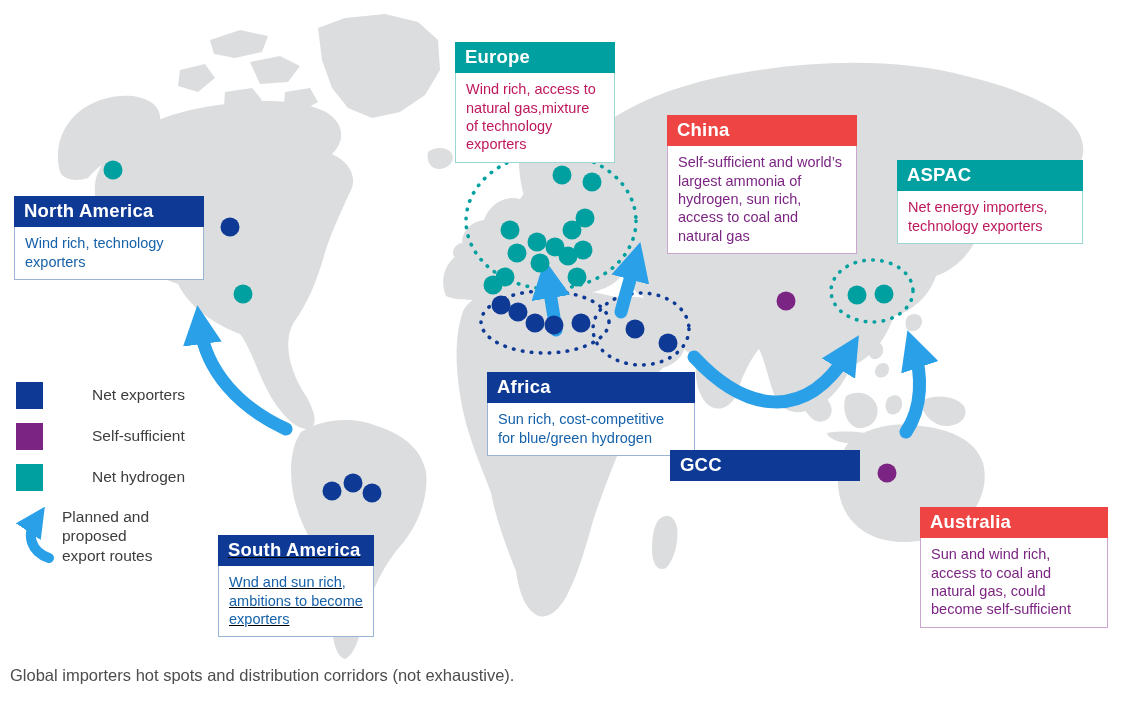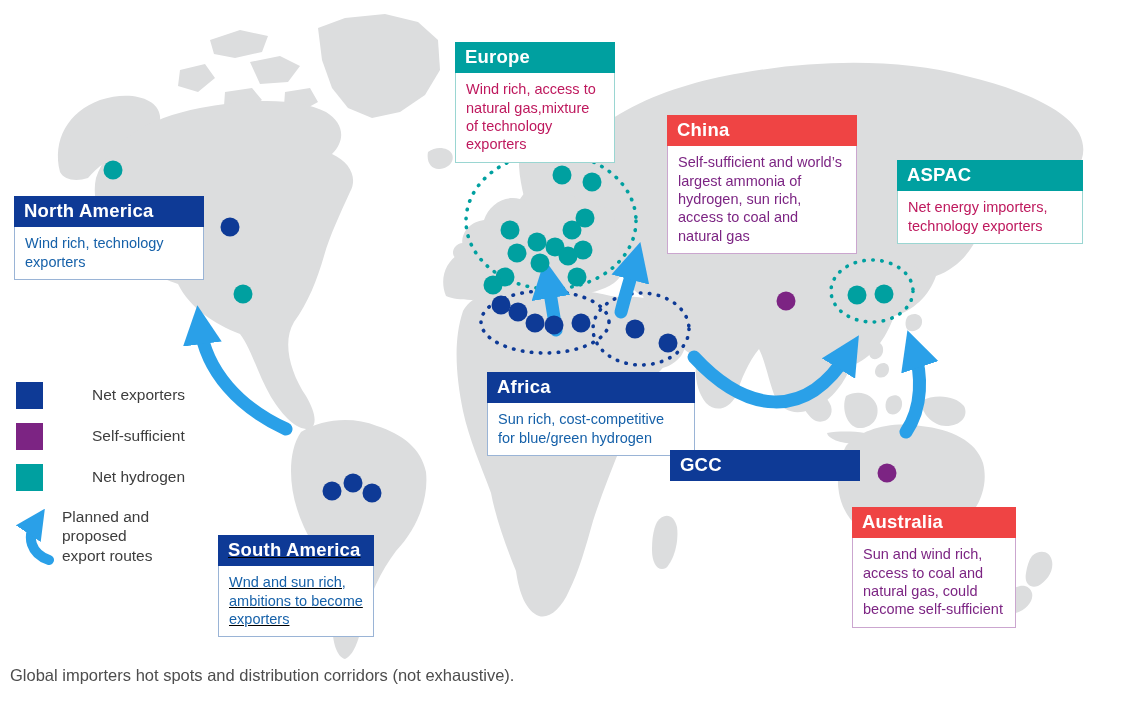--- a/index.html
+++ b/index.html
@@ -25,30 +25,30 @@
   .callout.purple .hd{background:#ef4444;}
   .callout.purple .bd{color:#7C2483;border:1px solid #CBA6CF;border-top:none;}
   
   .pos-north-america{left:14px;top:196px;width:190px;}
   .pos-europe{left:455px;top:42px;width:160px;}
   .pos-china{left:667px;top:115px;width:190px;}
   .pos-aspac{left:897px;top:160px;width:186px;}
   .pos-africa{left:440px;top:372px;width:208px;margin-left:47px;}
   .pos-gcc{left:670px;top:450px;width:190px;}
   .pos-south-america{left:218px;top:535px;width:156px;text-decoration:underline;}
-  .pos-australia{left:852px;top:507px;width:164px;}
+  .pos-australia{left:920px;top:507px;width:188px;}
   
   .legend{position:absolute;left:16px;top:382px;z-index:6;}
   .legend-row{display:flex;align-items:center;margin-bottom:14px;gap:32px;}
   .swatch{width:27px;height:27px;margin-right:17px;flex:0 0 auto;}
   .swatch.navy{background:#0E3A96;}
   .swatch.purple{background:#7C2483;}
   .swatch.teal{background:#00A0A0;}
   .legend-label{font-size:15.5px;color:#3D3D3D;line-height:1.2;}
-  .legend-route{display:flex;align-items:flex-end;margin-top:4px;}
+  .legend-route{display:flex;align-items:center;margin-top:4px;}
   .route-icon{width:44px;height:56px;margin-right:2px;flex:0 0 auto;}
   .route-label{font-size:15.5px;color:#3D3D3D;line-height:1.25;width:110px;padding-top:2px;}
   
   .caption{position:absolute;left:10px;top:666px;font-size:16.5px;color:#4D4D4D;}
 </style>
 </head>
 <body>
 
 <div class="stage">
 

